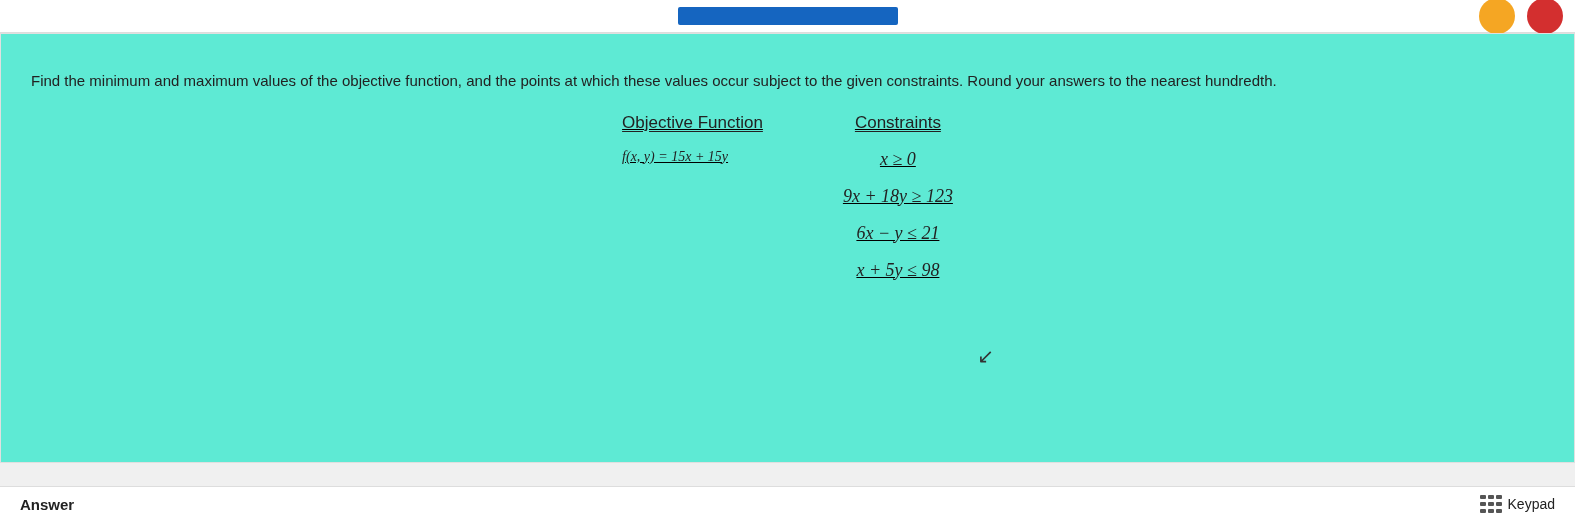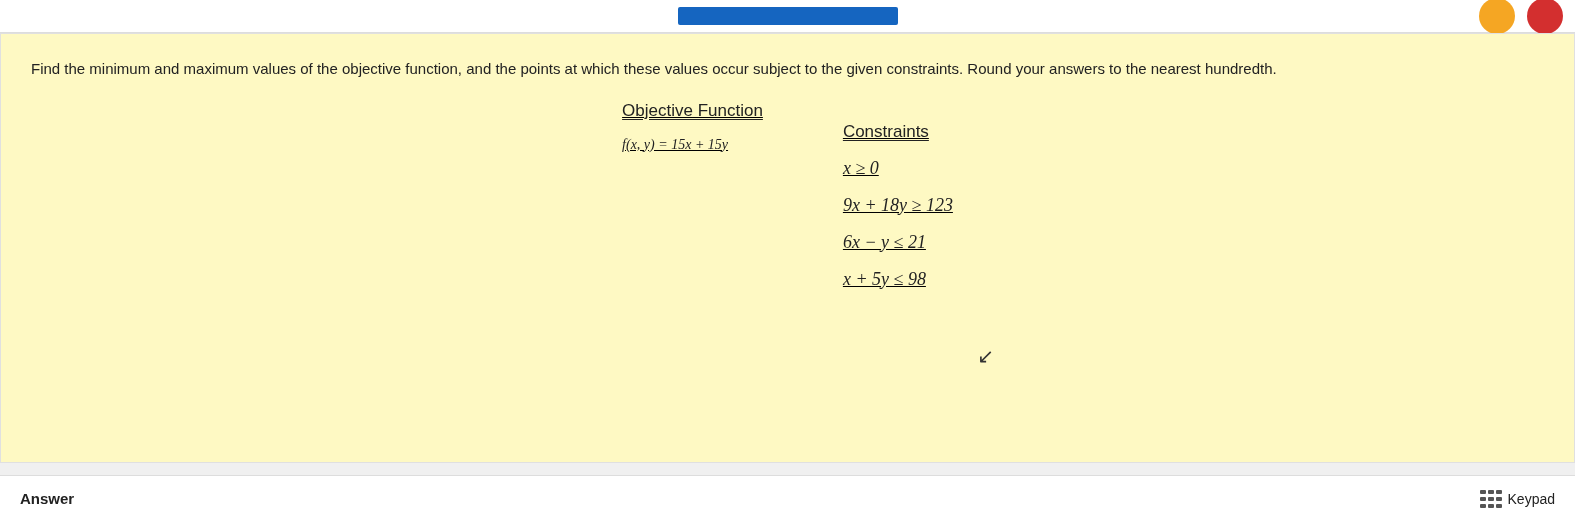--- a/index.html
+++ b/index.html
@@ -55,23 +55,23 @@
       font-size: 14px;
       font-weight: bold;
       color: #fff;
       position: absolute;
       right: 12px;
       top: 50%;
       transform: translateY(-50%);
     }
 
     .main-content {
-      background: #fef9c3;
+      background: #5eead4;
       margin: 0;
-      padding: 24px 30px 0 30px;
+      padding: 36px 30px 0 30px;
       min-height: 420px;
       border: 1px solid #e0e0e0;
       position: relative;
     }
 
     .problem-text {
       font-size: 15px;
       color: #222;
       line-height: 1.5;
       font-family: Arial, sans-serif;
@@ -89,23 +89,22 @@
     .column-obj {
       display: flex;
       flex-direction: column;
       align-items: flex-start;
       gap: 16px;
     }
 
     .column-con {
       display: flex;
       flex-direction: column;
-      align-items: flex-start;
+      align-items: center;
       gap: 16px;
-      margin-top: 21px;
     }
 
     .col-header {
       font-size: 17px;
       color: #222;
       text-decoration: underline;
       font-family: Arial, sans-serif;
       text-underline-offset: 3px;
     }
 
@@ -122,21 +121,21 @@
       font-style: italic;
       font-family: 'Times New Roman', Times, serif;
       text-align: right;
     }
 
     .bottom-bar {
       position: absolute;
       bottom: 0;
       left: 0;
       right: 0;
-      height: 46px;
+      height: 35px;
       background: #fff;
       border-top: 1px solid #ddd;
       display: flex;
       align-items: center;
       justify-content: space-between;
       padding: 12px 20px;
     }
 
     .answer-label {
       font-size: 15px;

